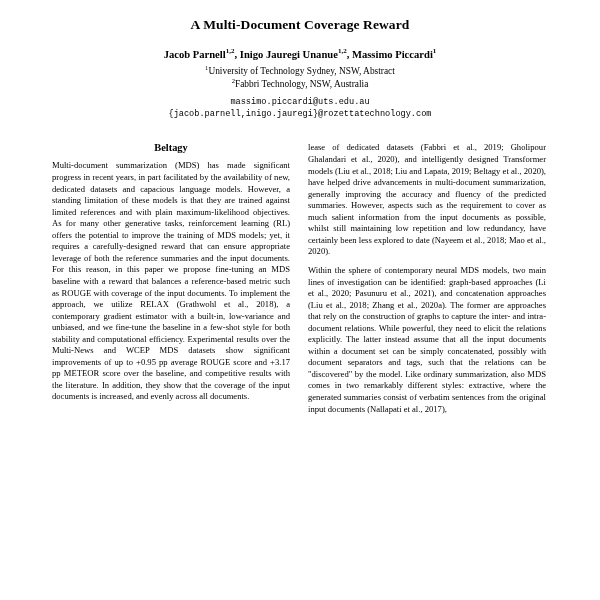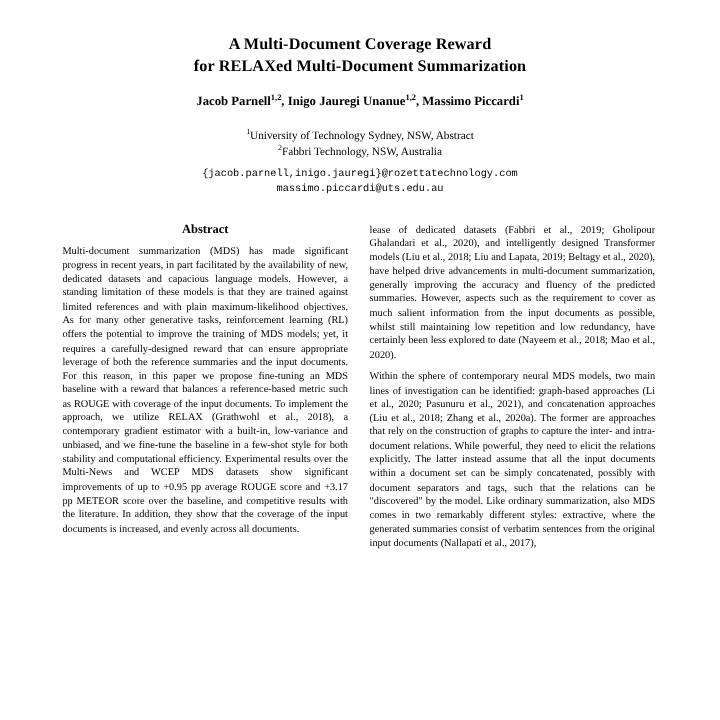--- a/index.html
+++ b/index.html
@@ -11,37 +11,37 @@
     height: 600px;
     background: #ffffff;
     font-family: "Liberation Serif", serif;
     color: #000000;
     overflow: hidden;
   }
   .page {
     width: 600px;
     height: 600px;
     box-sizing: border-box;
-    padding: 28px 52px 0 52px;
+    padding: 16px 52px 0 52px;
     position: relative;
   }
   .title {
     text-align: center;
     font-size: 13.5px;
     font-weight: bold;
     line-height: 1.35;
     margin: 0 0 13px 0;
     letter-spacing: 0.1px;
   }
   .authors {
     text-align: center;
     font-size: 10.6px;
     font-weight: bold;
     line-height: 1.3;
-    margin: 0 0 14px 0;
+    margin: 0 0 2px 0;
   }
   .authors sup {
     font-size: 7px;
     font-weight: bold;
     vertical-align: super;
   }
   .affil {
     text-align: center;
     font-size: 9.4px;
     line-height: 1.32;
@@ -84,43 +84,42 @@
     height: 7px;
   }
 </style>
 </head>
 <body>
 
 <div class="page">
 
   <div class="title">
     <span>A Multi-Document Coverage Reward</span><br>
-    <span>for RELAXed Multi-Document Summarization</span>
   </div>
 
   <div class="authors">
     <span>Jacob Parnell</span><sup>1,2</sup><span>, </span><span>Inigo Jauregi Unanue</span><sup>1,2</sup><span>, </span><span>Massimo Piccardi</span><sup>1</sup>
   </div>
 
   <div class="affil">
     <sup>1</sup><span>University of Technology Sydney, NSW, Abstract</span>
   </div>
   <div class="affil">
     <sup>2</sup><span>Fabbri Technology, NSW, Australia</span>
   </div>
 
   <div class="emails">
+    <div>massimo.piccardi@uts.edu.au</div>
     <div>{jacob.parnell,inigo.jauregi}@rozettatechnology.com</div>
-    <div>massimo.piccardi@uts.edu.au</div>
   </div>
 
   <div class="columns">
 
     <div class="col">
-      <div class="section-head">Abstract</div>
+      <div class="section-head">Beltagy</div>
       <p class="body">Multi-document summarization (MDS) has made significant progress in recent years, in part facilitated by the availability of new, dedicated datasets and capacious language models. However, a standing limitation of these models is that they are trained against limited references and with plain maximum-likelihood objectives. As for many other generative tasks, reinforcement learning (RL) offers the potential to improve the training of MDS models; yet, it requires a carefully-designed reward that can ensure appropriate leverage of both the reference summaries and the input documents. For this reason, in this paper we propose fine-tuning an MDS baseline with a reward that balances a reference-based metric such as ROUGE with coverage of the input documents. To implement the approach, we utilize RELAX (Grathwohl et al., 2018), a contemporary gradient estimator with a built-in, low-variance and unbiased, and we fine-tune the baseline in a few-shot style for both stability and computational efficiency. Experimental results over the Multi-News and WCEP MDS datasets show significant improvements of up to +0.95 pp average ROUGE score and +3.17 pp METEOR score over the baseline, and competitive results with the literature. In addition, they show that the coverage of the input documents is increased, and evenly across all documents.</p>
     </div>
 
     <div class="col">
       <p class="body">lease of dedicated datasets (Fabbri et al., 2019; Gholipour Ghalandari et al., 2020), and intelligently designed Transformer models (Liu et al., 2018; Liu and Lapata, 2019; Beltagy et al., 2020), have helped drive advancements in multi-document summarization, generally improving the accuracy and fluency of the predicted summaries. However, aspects such as the requirement to cover as much salient information from the input documents as possible, whilst still maintaining low repetition and low redundancy, have certainly been less explored to date (Nayeem et al., 2018; Mao et al., 2020).</p>
       <div class="spacer-para"></div>
       <p class="body">Within the sphere of contemporary neural MDS models, two main lines of investigation can be identified: graph-based approaches (Li et al., 2020; Pasunuru et al., 2021), and concatenation approaches (Liu et al., 2018; Zhang et al., 2020a). The former are approaches that rely on the construction of graphs to capture the inter- and intra-document relations. While powerful, they need to elicit the relations explicitly. The latter instead assume that all the input documents within a document set can be simply concatenated, possibly with document separators and tags, such that the relations can be "discovered" by the model. Like ordinary summarization, also MDS comes in two remarkably different styles: extractive, where the generated summaries consist of verbatim sentences from the original input documents (Nallapati et al., 2017),</p>
     </div>
 
   </div>

